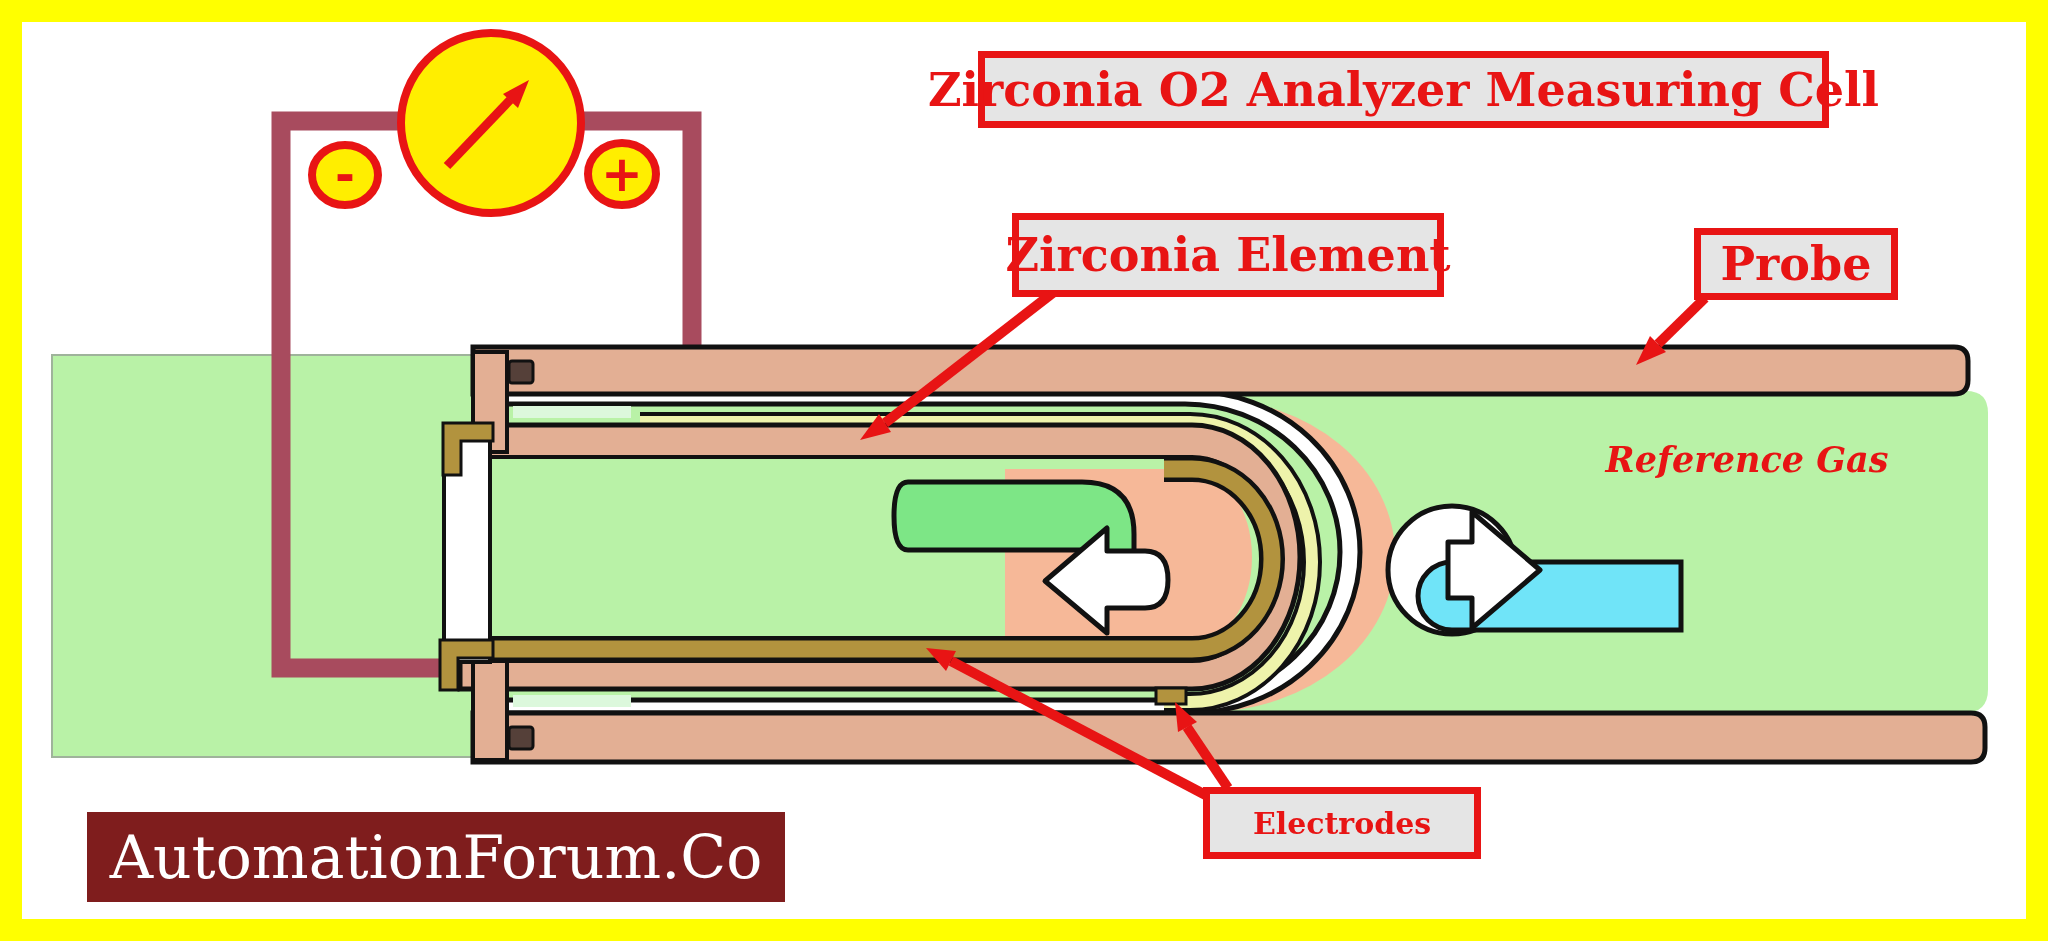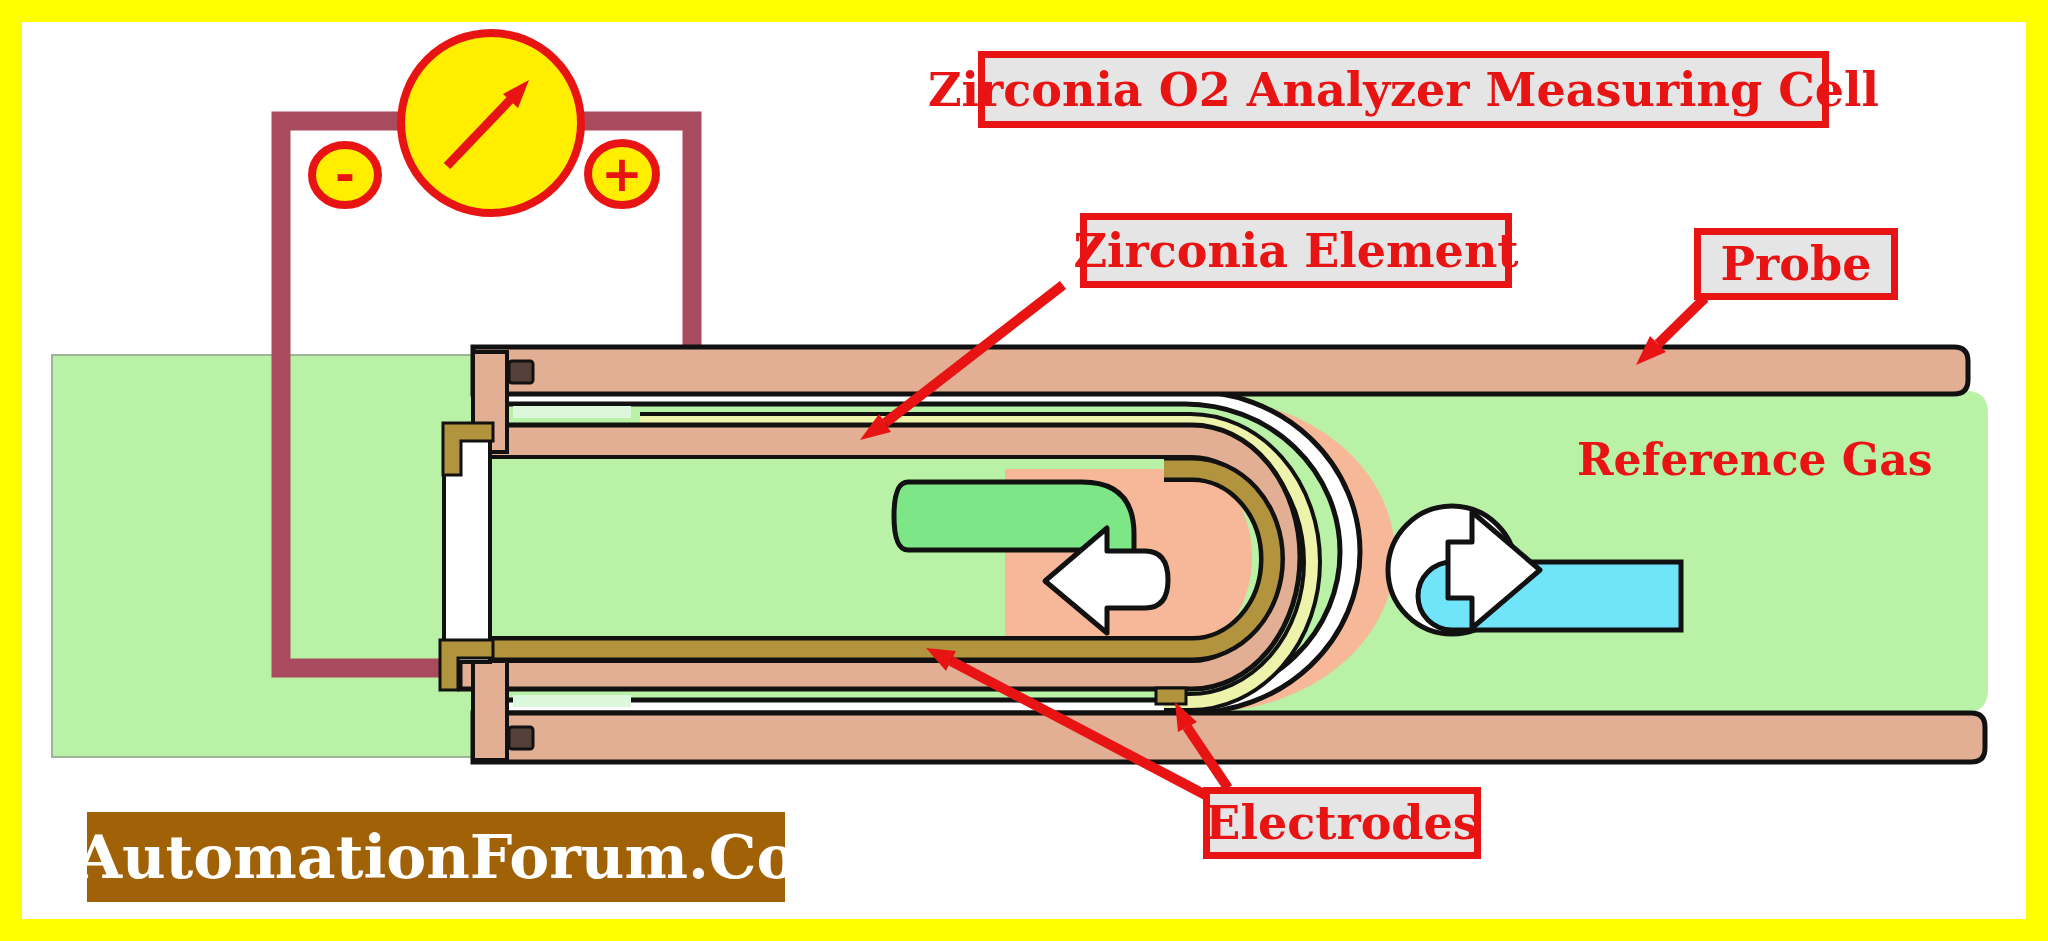--- a/index.html
+++ b/index.html
@@ -4,27 +4,27 @@
 <style>
   html,body{margin:0;padding:0;background:#ffffff;}
   #stage{position:relative;width:2048px;height:941px;background:#ffffff;overflow:hidden;
          font-family:"DejaVu Serif", serif;}
   #diagram-svg{position:absolute;left:0;top:0;width:2048px;height:941px;}
   .callout{position:absolute;background:#e5e5e5;border:7px solid #e81414;color:#e81414;
            font-weight:bold;display:flex;align-items:center;justify-content:center;
            text-align:center;box-sizing:border-box;white-space:nowrap;}
   .plain{position:absolute;color:#e81414;font-weight:bold;text-align:center;white-space:nowrap;}
   .title-box{left:978px;top:51px;width:851px;height:77px;font-size:46px;}
-  .ze-box{left:1080px;top:213px;width:432px;height:75px;font-size:46px;}
+  .ze-box{left:1012px;top:213px;width:432px;height:84px;font-size:46px;}
   .probe-box{left:1694px;top:228px;width:204px;height:72px;font-size:46px;}
-  .electrodes-box{left:1203px;top:787px;width:278px;height:72px;font-size:46px;}
+  .electrodes-box{left:1203px;top:787px;width:278px;height:72px;font-size:30px;}
   .meas-gas{left:536px;top:487px;width:340px;font-size:44px;line-height:48px;}
-  .ref-gas{left:1577px;top:436px;width:340px;height:48px;font-size:44px;line-height:48px;}
-  .logo-box{position:absolute;left:87px;top:812px;width:698px;height:90px;background:#a16207;
-            color:#ffffff;font-weight:bold;font-size:60px;display:flex;align-items:center;
+  .ref-gas{left:1577px;top:436px;width:340px;height:48px;font-size:35px;line-height:48px;font-style:italic;}
+  .logo-box{position:absolute;left:87px;top:812px;width:698px;height:90px;background:#7f1d1d;
+            color:#ffffff;font-weight:normal;font-size:60px;display:flex;align-items:center;
             justify-content:center;white-space:nowrap;}
 </style>
 </head>
 <body>
 
 <div id="stage">
 
 <svg id="diagram-svg" viewBox="0 0 2048 941">
 
   <rect x="52" y="355" width="421" height="402" stroke="#9fb39b" stroke-width="2" fill="#b9f2a7"></rect>

